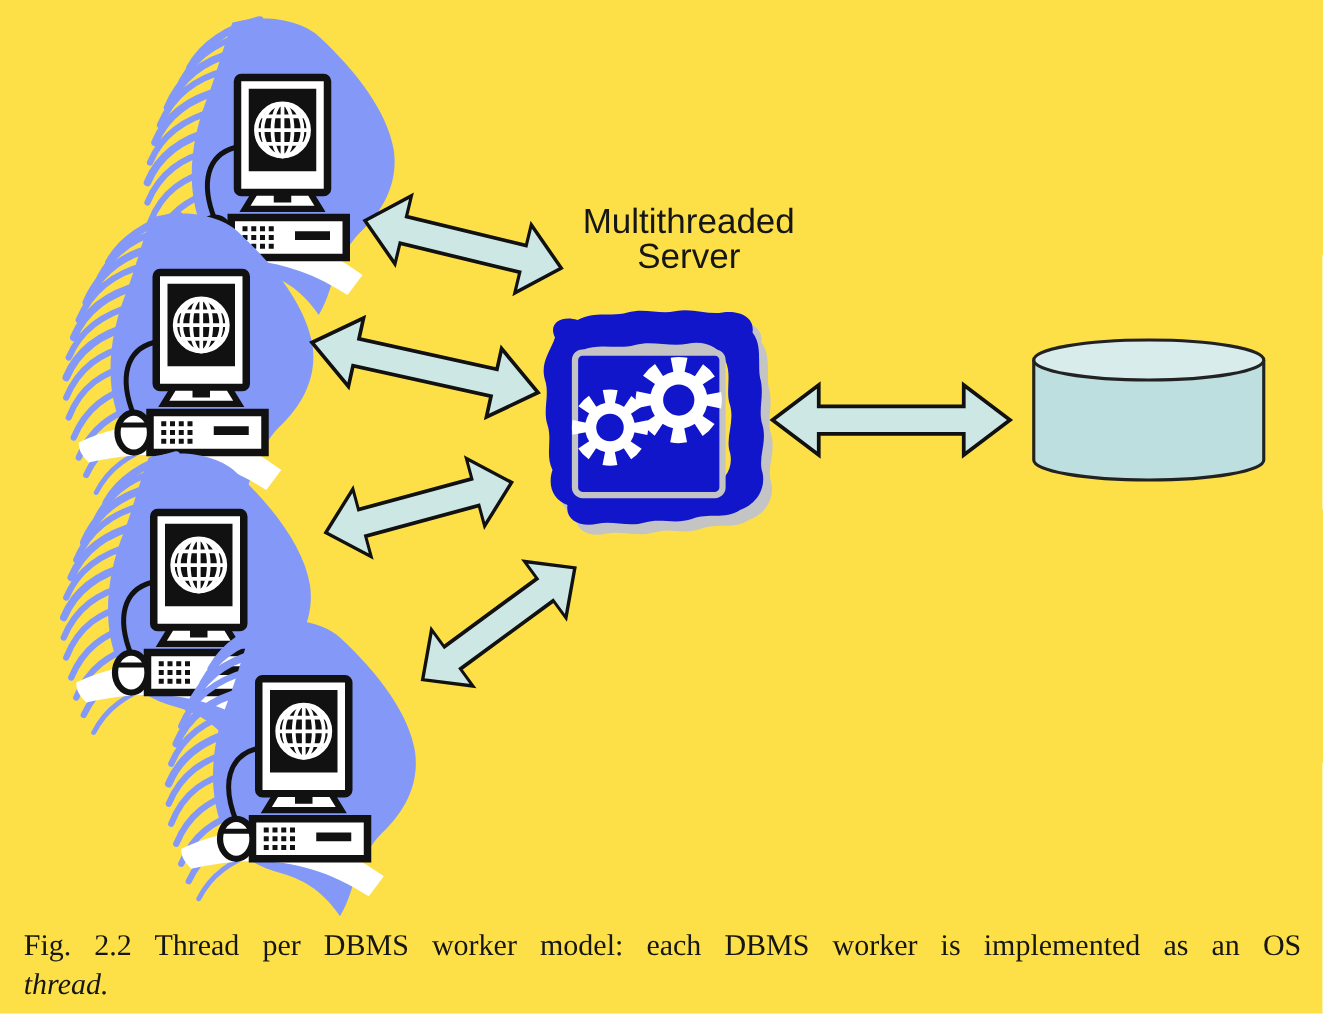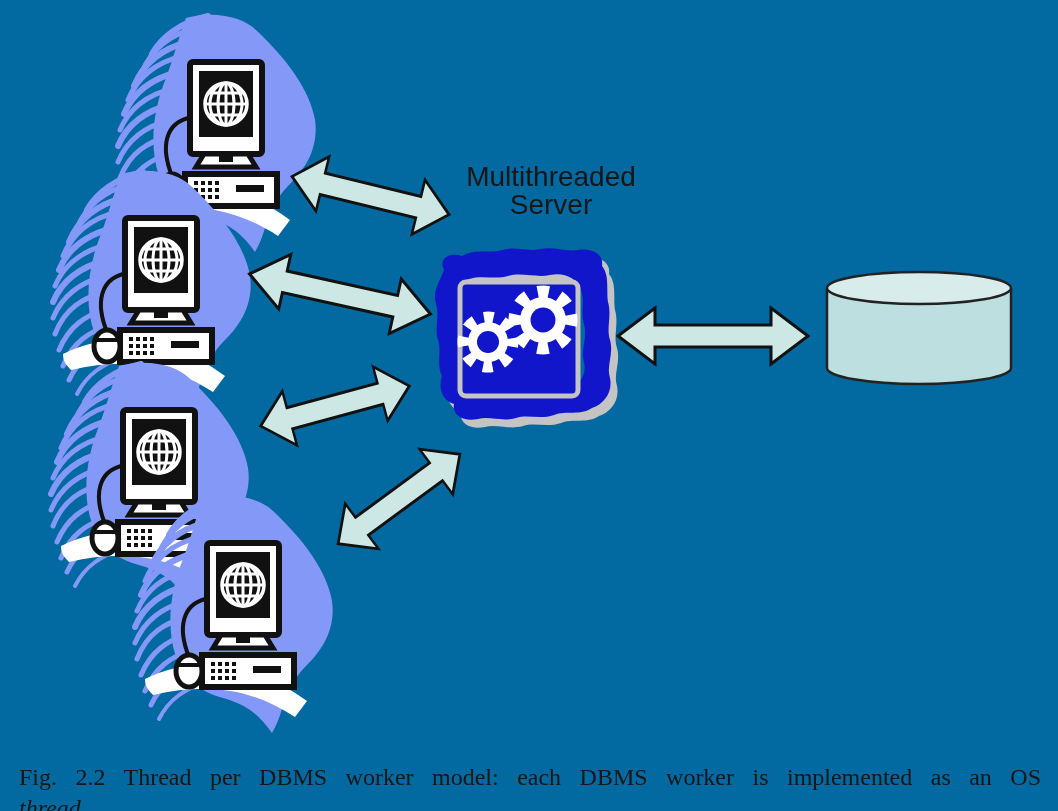--- a/index.html
+++ b/index.html
@@ -1,19 +1,19 @@
 <!DOCTYPE html>
 <html><head>
 <meta charset="utf-8">
 <style>
   html,body{margin:0;padding:0;background:#ffffff;}
   .stage{
     position:relative;
     width:1058px;height:811px;
-    background:#0369a1;
+    background:#fde047;
     overflow:hidden;
     font-family:"Liberation Sans",sans-serif;
   }
   .diagram-svg{position:absolute;left:0;top:0;}
   .server-label{
     font-family:"Liberation Sans",sans-serif;
     font-size:28px;
     fill:#161616;
   }
   .caption{
@@ -21,21 +21,20 @@
     left:19px;top:742px;width:1022px;
     font-family:"Liberation Serif","DejaVu Serif",serif;
     font-size:24px;
     line-height:31px;
     color:#161616;
   }
   .caption .cap-line1{
     text-align:justify;
     text-align-last:justify;
     white-space:normal;
-    margin-top:20px;
   }
   .caption .cap-line2{text-align:left;font-style:italic;}
 </style>
 </head>
 <body>
 
 <div class="stage">
 
   <svg class="diagram-svg" width="1058" height="740" viewBox="0 0 1058 740">
     <defs>

